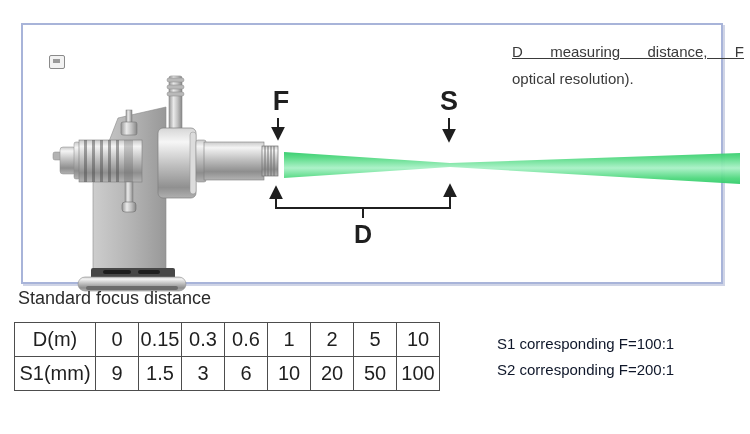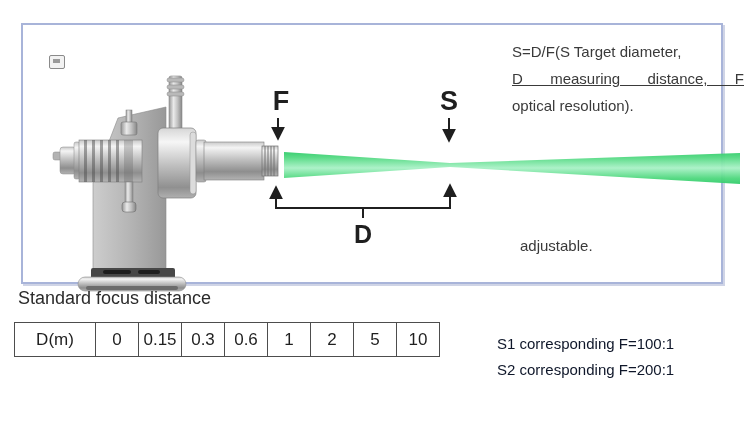--- a/index.html
+++ b/index.html
@@ -34,21 +34,21 @@
   }
   .section-heading{
     position:absolute;left:18px;top:288px;font-size:18px;color:#2b2b2b;
   }
   
   .focus-table{
     position:absolute;left:14px;top:322px;border-collapse:collapse;table-layout:fixed;
   }
   .focus-table td{
     border:1px solid #4d4d4d;height:33px;text-align:center;vertical-align:middle;
-    font-size:17px;color:#1f1f1f;padding:0;
+    font-size:20px;color:#1f1f1f;padding:0;
   }
   .focus-table td.rowhead{width:80px;}
   .focus-table td.val{width:42px;}
   .side-notes{
     position:absolute;left:497px;top:331px;font-size:15px;line-height:26px;color:#0f172a;
   }
   .diagram-label{font-weight:bold;fill:#1f1f1f;}
 </style>
 </head>
 <body>
@@ -169,45 +169,54 @@
       <g stroke="#1f1f1f" stroke-width="2" fill="none">
         <line x1="8" y1="128" x2="8" y2="108" marker-end="url(#arrow)"></line>
         <line x1="182" y1="128" x2="182" y2="106" marker-end="url(#arrow)"></line>
         <line x1="7" y1="128" x2="183" y2="128"></line>
         <line x1="95" y1="128" x2="95" y2="138"></line>
       </g>
       <text class="diagram-label" x="95" y="163" font-size="25" text-anchor="middle">D</text>
     </svg>
 
     <div class="formula-text">
-      <div class="formula-line">S=D/F(S Target diameter,</div>
       <div class="formula-line justify">D measuring distance, F</div>
       <div class="formula-line">optical resolution).</div>
     </div>
 
     <div class="focus-note">
-      <div>adjustable.</div>
     </div>
   </div>
 
   <div class="section-heading">Standard focus distance</div>
 
   <table class="focus-table">
     <tbody>
       <tr>
         <td class="rowhead">D(m)</td>
         <td class="val">0</td>
         <td class="val">0.15</td>
         <td class="val">0.3</td>
         <td class="val">0.6</td>
         <td class="val">1</td>
         <td class="val">2</td>
         <td class="val">5</td>
         <td class="val">10</td>
       </tr>
+      <tr>
+        <td class="rowhead">S1(mm)</td>
+        <td class="val">9</td>
+        <td class="val">1.5</td>
+        <td class="val">3</td>
+        <td class="val">6</td>
+        <td class="val">10</td>
+        <td class="val">20</td>
+        <td class="val">50</td>
+        <td class="val">100</td>
+      </tr>
     </tbody>
   </table>
 
   <div class="side-notes">
     <div>S1 corresponding F=100:1</div>
     <div>S2 corresponding F=200:1</div>
   </div>
 
 </div>
 

